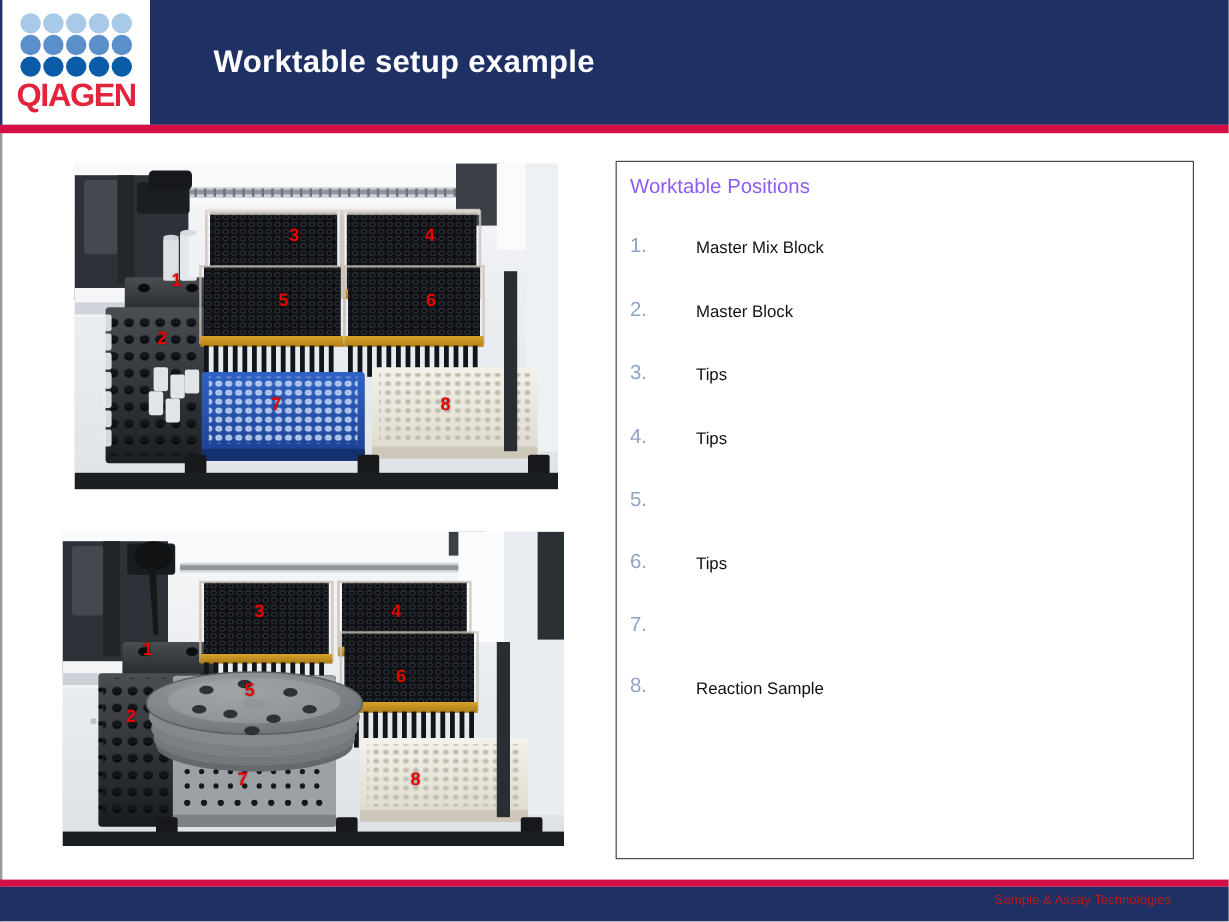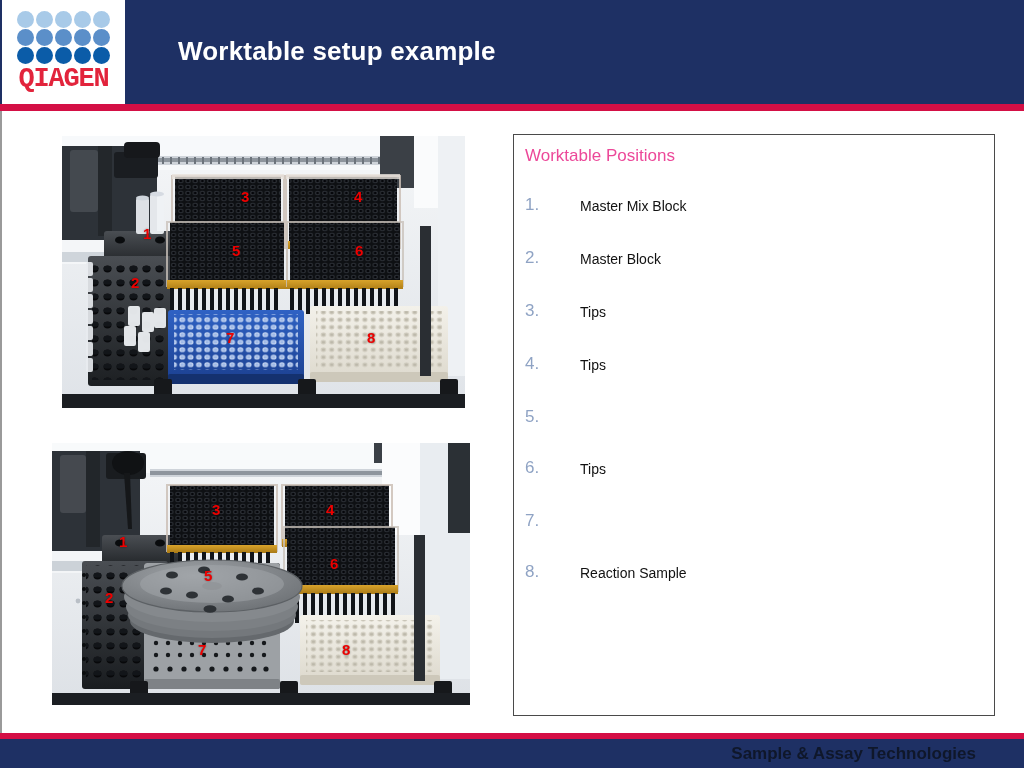--- a/index.html
+++ b/index.html
@@ -15,37 +15,37 @@
   
   .header{position:absolute;left:0;top:0;width:1024px;height:104px;background:#1e3064;}
   .logo-box{position:absolute;left:2px;top:0;width:123px;height:104px;background:#ffffff;
             display:flex;align-items:center;justify-content:center;}
   .logo-inner{width:104px;height:86px;display:flex;flex-direction:column;justify-content:center;}
   .dot-row{display:flex;justify-content:center;gap:2px;margin-bottom:1px;}
   .dot{width:17px;height:17px;border-radius:50%;}
   .r1 .dot{background:#a8cae8;}
   .r2 .dot{background:#5b8fc9;}
   .r3 .dot{background:#0b5ca8;}
-  .wordmark{font-family:Liberation Mono, monospace;font-weight:bold;font-size:27px;
+  .wordmark{font-family:Liberation Sans, sans-serif;font-weight:bold;font-size:27px;
             color:#e2243c;letter-spacing:-1.2px;text-align:center;line-height:1;margin-top:1px;}
   .hdr-title{position:absolute;left:139px;top:36px;color:#ffffff;font-size:26px;font-weight:bold;
              letter-spacing:0.2px;margin-left:39px;}
   .hdr-rule{position:absolute;left:0;top:104px;width:1024px;height:7px;background:#d40f45;}
 
   
   .ftr-rule{position:absolute;left:0;top:733px;width:1024px;height:6px;background:#d40f45;}
   .footer{position:absolute;left:0;top:739px;width:1024px;height:29px;background:#1e3064;}
   .page-num{position:absolute;left:0;top:746px;width:1024px;text-align:center;color:#ffffff;
             font-size:13px;letter-spacing:0.5px;}
-  .tagline{position:absolute;right:48px;top:744px;color:#0f172a;font-size:17px;font-weight:bold;}
+  .tagline{position:absolute;right:48px;top:744px;color:#b91c1c;font-size:11px;font-weight:normal;}
 
   
   .panel{position:absolute;left:513px;top:134px;width:482px;height:582px;
          border:1px solid #4a4a4a;background:#ffffff;box-sizing:border-box;}
-  .panel-title{position:absolute;left:11px;top:11px;font-size:17px;color:#ec4899;}
+  .panel-title{position:absolute;left:11px;top:11px;font-size:17px;color:#8b5cf6;}
   .list{position:absolute;left:11px;top:58px;width:460px;}
   .li{display:flex;align-items:flex-start;margin-bottom:27px;}
   .li-num{width:55px;flex:0 0 55px;color:#8fa3c4;font-size:17px;line-height:24px;}
   .li-txt{font-size:14px;color:#111;line-height:26px;max-width:400px;}
 
   
   .photo{position:absolute;overflow:hidden;background:#eef1f4;}
   #photo-top{left:62px;top:136px;width:403px;height:272px;}
   #photo-bottom{left:52px;top:443px;width:418px;height:262px;}
 

